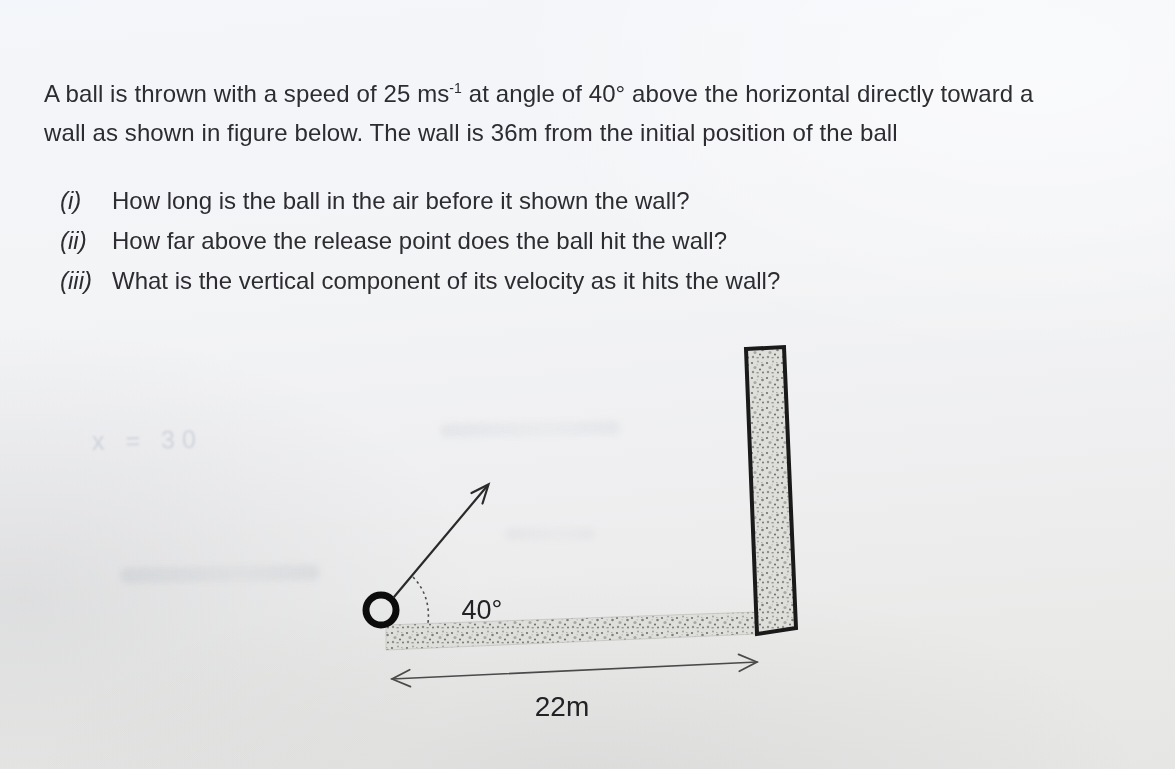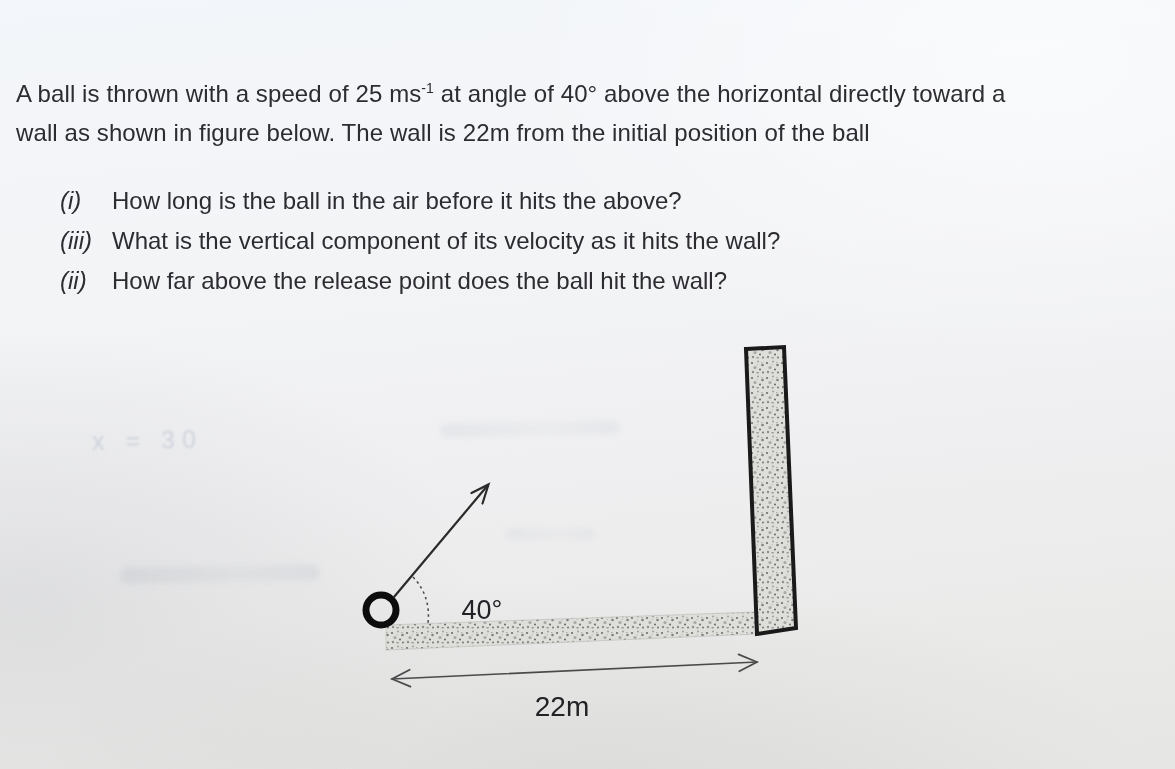--- a/index.html
+++ b/index.html
@@ -12,21 +12,21 @@
     background:
       radial-gradient(900px 500px at 88% 8%, rgba(255,255,255,0.55), rgba(255,255,255,0) 60%),
       radial-gradient(700px 420px at 2% 78%, rgba(90,95,100,0.10), rgba(90,95,100,0) 65%),
       radial-gradient(800px 300px at 50% 102%, rgba(80,80,82,0.08), rgba(80,80,82,0) 70%),
       linear-gradient(175deg, #f3f6fa 0%, #f3f4f6 35%, #efeff1 60%, #eaeae9 82%, #e6e6e5 100%);
   }
   .statement{
     position:absolute;left:16px;top:74px;margin:0;
     font-size:24px;line-height:39px;letter-spacing:0.1px;
   }
-  .statement .line{display:block;white-space:nowrap;}
+  .statement .line{display:block;white-space:nowrap;margin-left:28px;}
   .statement sup{font-size:14px;line-height:0;}
   .questions{
     position:absolute;left:60px;top:181px;margin:0;padding:0;list-style:none;
     font-size:24px;
   }
   .q{display:flex;line-height:40px;white-space:nowrap;}
   .q .marker{font-style:italic;min-width:52px;}
   .ghost{
     position:absolute;color:#a6b3c4;pointer-events:none;
     font-size:25px;letter-spacing:7px;
@@ -43,35 +43,35 @@
   .figure-svg{position:absolute;left:0;top:0;}
   .figure-svg text{font-family:"Liberation Sans", sans-serif;fill:#222226;}
 </style>
 </head>
 <body>
 
 <div class="page">
 
   <p class="statement">
     <span class="line"><span>A ball is thrown with a speed of 25 ms</span><sup>-1</sup><span> at angle of 40° above the horizontal directly toward a</span></span>
-    <span class="line">wall as shown in figure below. The wall is 22m from the initial position of the ball</span>
+    <span class="line">wall as shown in figure below. The wall is 36m from the initial position of the ball</span>
   </p>
 
   <ol class="questions">
     <li class="q">
       <span class="marker">(i)</span>
-      <span class="qtext">How long is the ball in the air before it hits the above?</span>
+      <span class="qtext">How long is the ball in the air before it shown the wall?</span>
+    </li>
+    <li class="q">
+      <span class="marker">(ii)</span>
+      <span class="qtext">How far above the release point does the ball hit the wall?</span>
     </li>
     <li class="q">
       <span class="marker">(iii)</span>
       <span class="qtext">What is the vertical component of its velocity as it hits the wall?</span>
-    </li>
-    <li class="q">
-      <span class="marker">(ii)</span>
-      <span class="qtext">How far above the release point does the ball hit the wall?</span>
     </li>
   </ol>
 
   <span class="ghost ghost1">x = 30</span>
   <span class="smudge smudge1"></span>
   <span class="smudge smudge2"></span>
   <span class="smudge smudge3"></span>
 
   <svg class="figure-svg" width="1175" height="769" viewBox="0 0 1175 769" aria-hidden="true">
     <defs>

